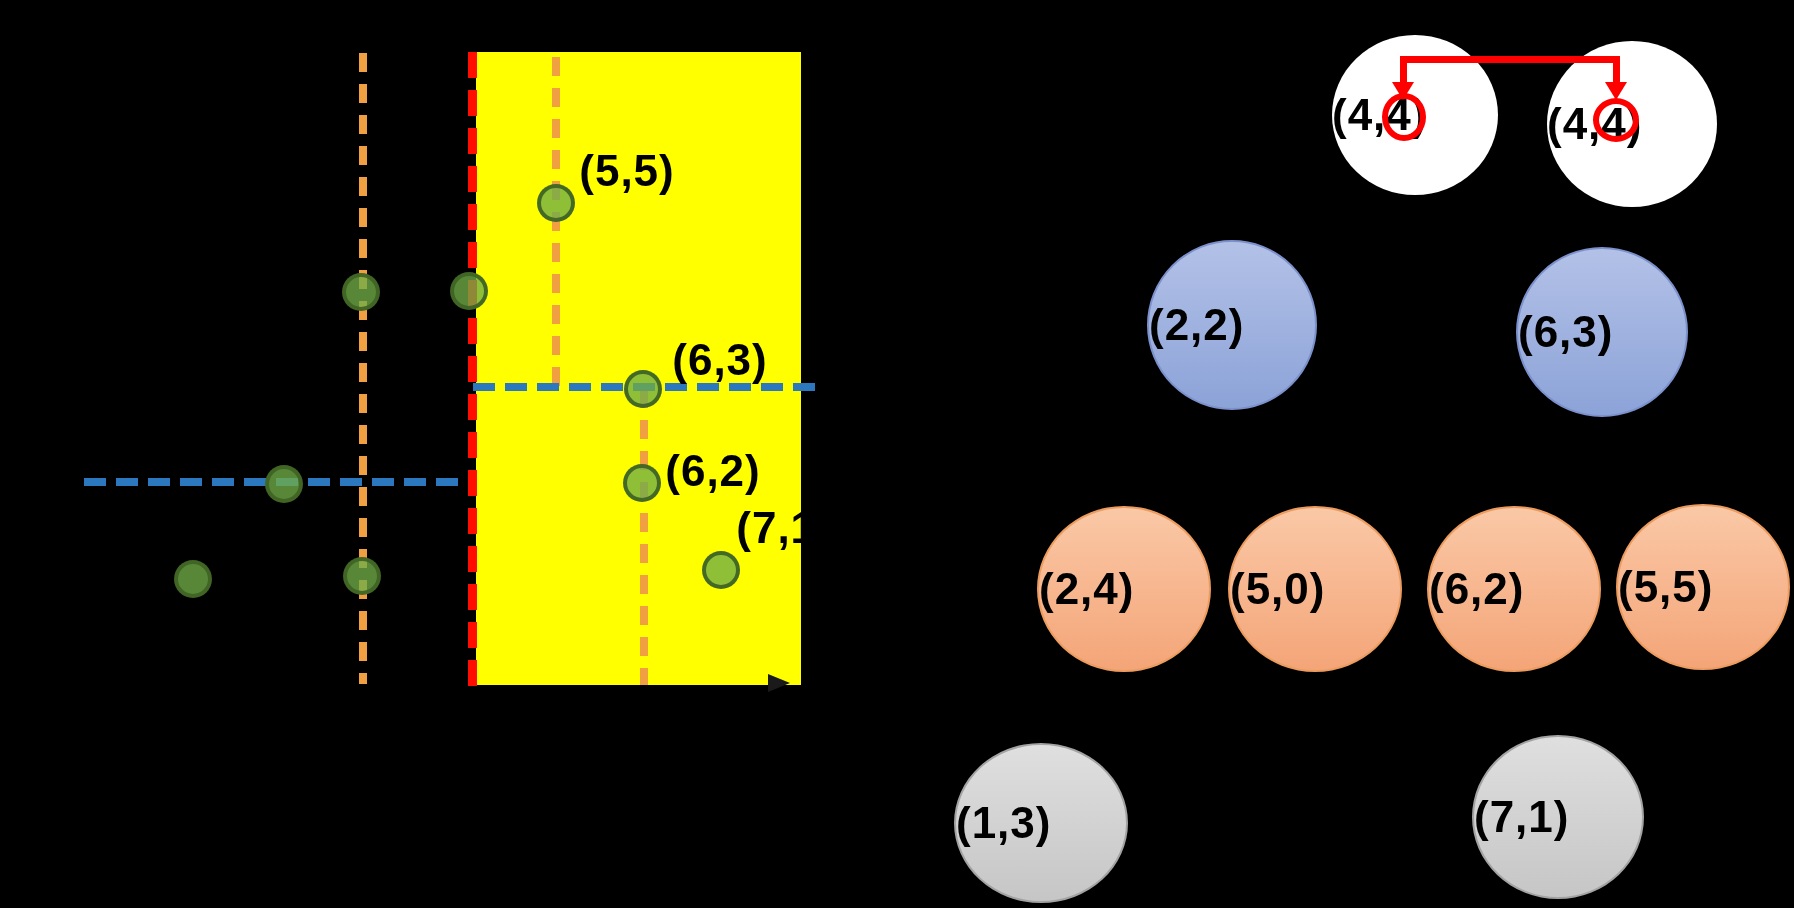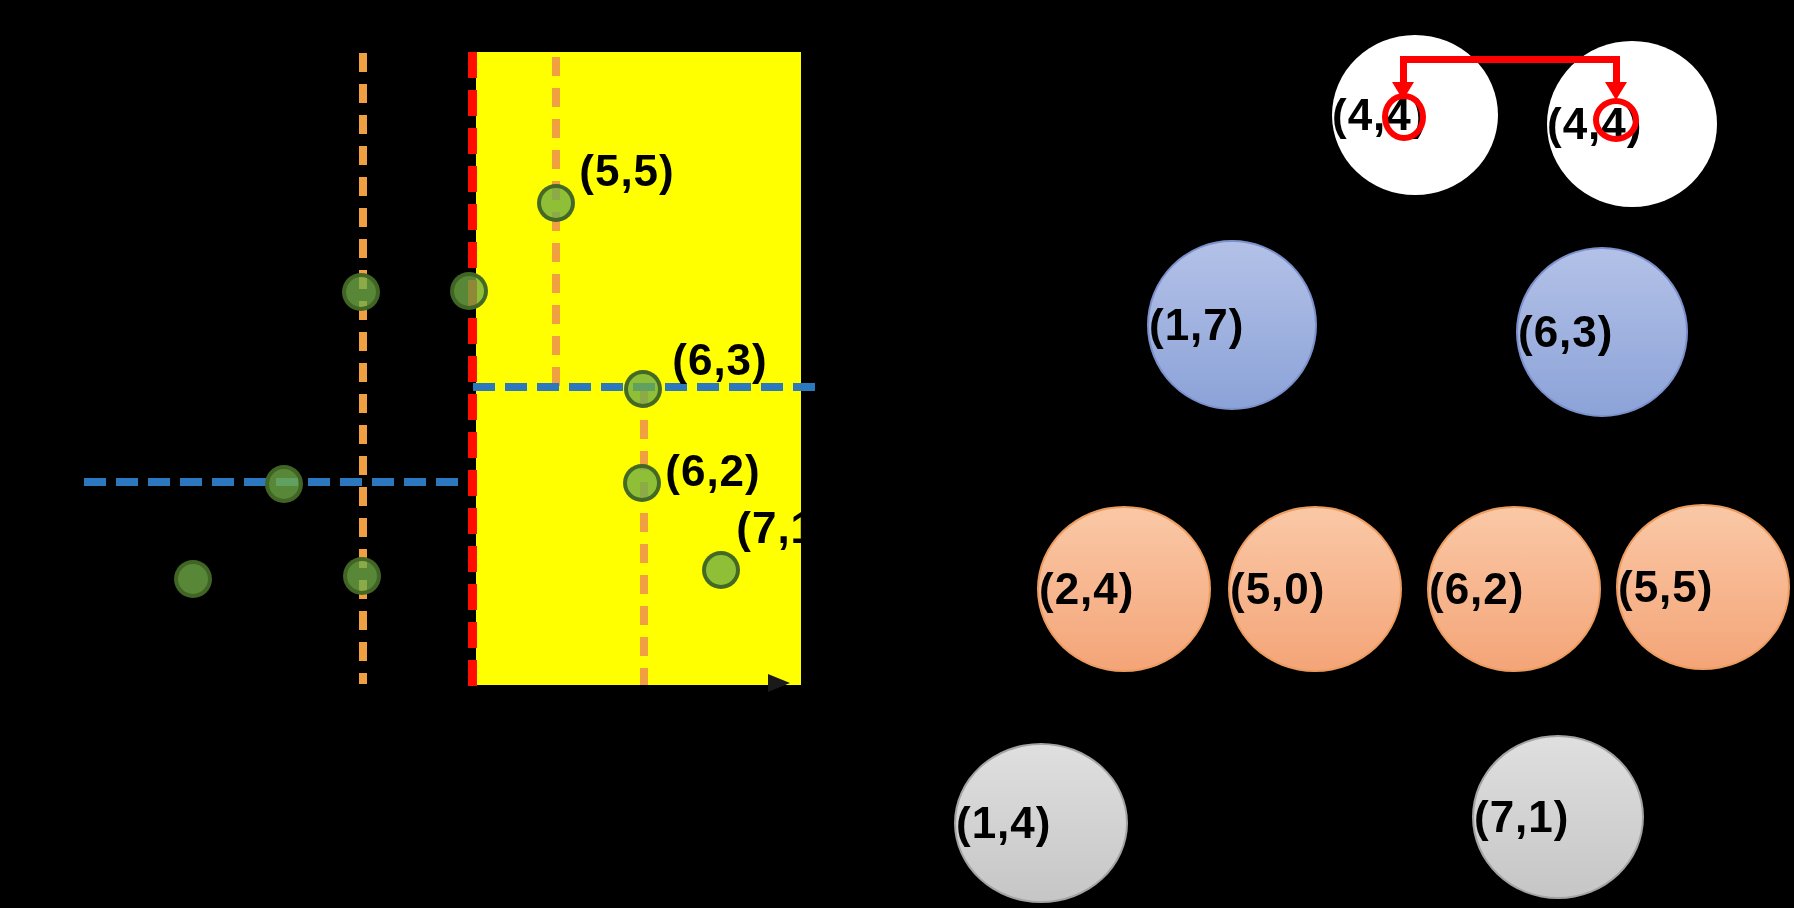--- a/index.html
+++ b/index.html
@@ -68,39 +68,39 @@
       <div class="axis-arrow" style="left: 768px; top: 674px;"></div>
     </div>
   <div id="tree">
       <div class="node white" style="left: 1332px; top: 35px; width: 166px; height: 160px;">
         <span class="nlabel">(4,4)</span>
       </div>
       <div class="node white" style="left: 1547px; top: 41px; width: 170px; height: 166px;">
         <span class="nlabel">(4,4)</span>
       </div>
       <div class="node blue" style="left: 1147px; top: 240px; width: 170px; height: 170px;">
-        <span class="nlabel">(1,7)</span>
+        <span class="nlabel">(2,2)</span>
       </div>
       <div class="node blue" style="left: 1516px; top: 247px; width: 172px; height: 170px;">
         <span class="nlabel">(6,3)</span>
       </div>
       <div class="node orange" style="left: 1037px; top: 506px; width: 174px; height: 166px;">
         <span class="nlabel">(2,4)</span>
       </div>
       <div class="node orange" style="left: 1228px; top: 506px; width: 174px; height: 166px;">
         <span class="nlabel">(5,0)</span>
       </div>
       <div class="node orange" style="left: 1427px; top: 506px; width: 174px; height: 166px;">
         <span class="nlabel">(6,2)</span>
       </div>
       <div class="node orange" style="left: 1616px; top: 504px; width: 174px; height: 166px;">
         <span class="nlabel">(5,5)</span>
       </div>
       <div class="node gray" style="left: 954px; top: 743px; width: 174px; height: 160px;">
-        <span class="nlabel">(1,4)</span>
+        <span class="nlabel">(1,3)</span>
       </div>
       <div class="node gray" style="left: 1472px; top: 735px; width: 172px; height: 164px;">
         <span class="nlabel">(7,1)</span>
       </div>
       <div class="red-hline" style="left: 1400px; top: 56px; width: 220px; height: 7px;"></div>
       <div class="red-stub" style="left: 1399.5px; top: 63px; height: 19px;"></div>
       <div class="red-arrowhead" style="left: 1392px; top: 82px;"></div>
       <div class="red-stub" style="left: 1612.5px; top: 63px; height: 19px;"></div>
       <div class="red-arrowhead" style="left: 1605px; top: 82px;"></div>
       <div class="red-ring" style="left: 1382px; top: 93px; width: 44px; height: 48px;"></div>

